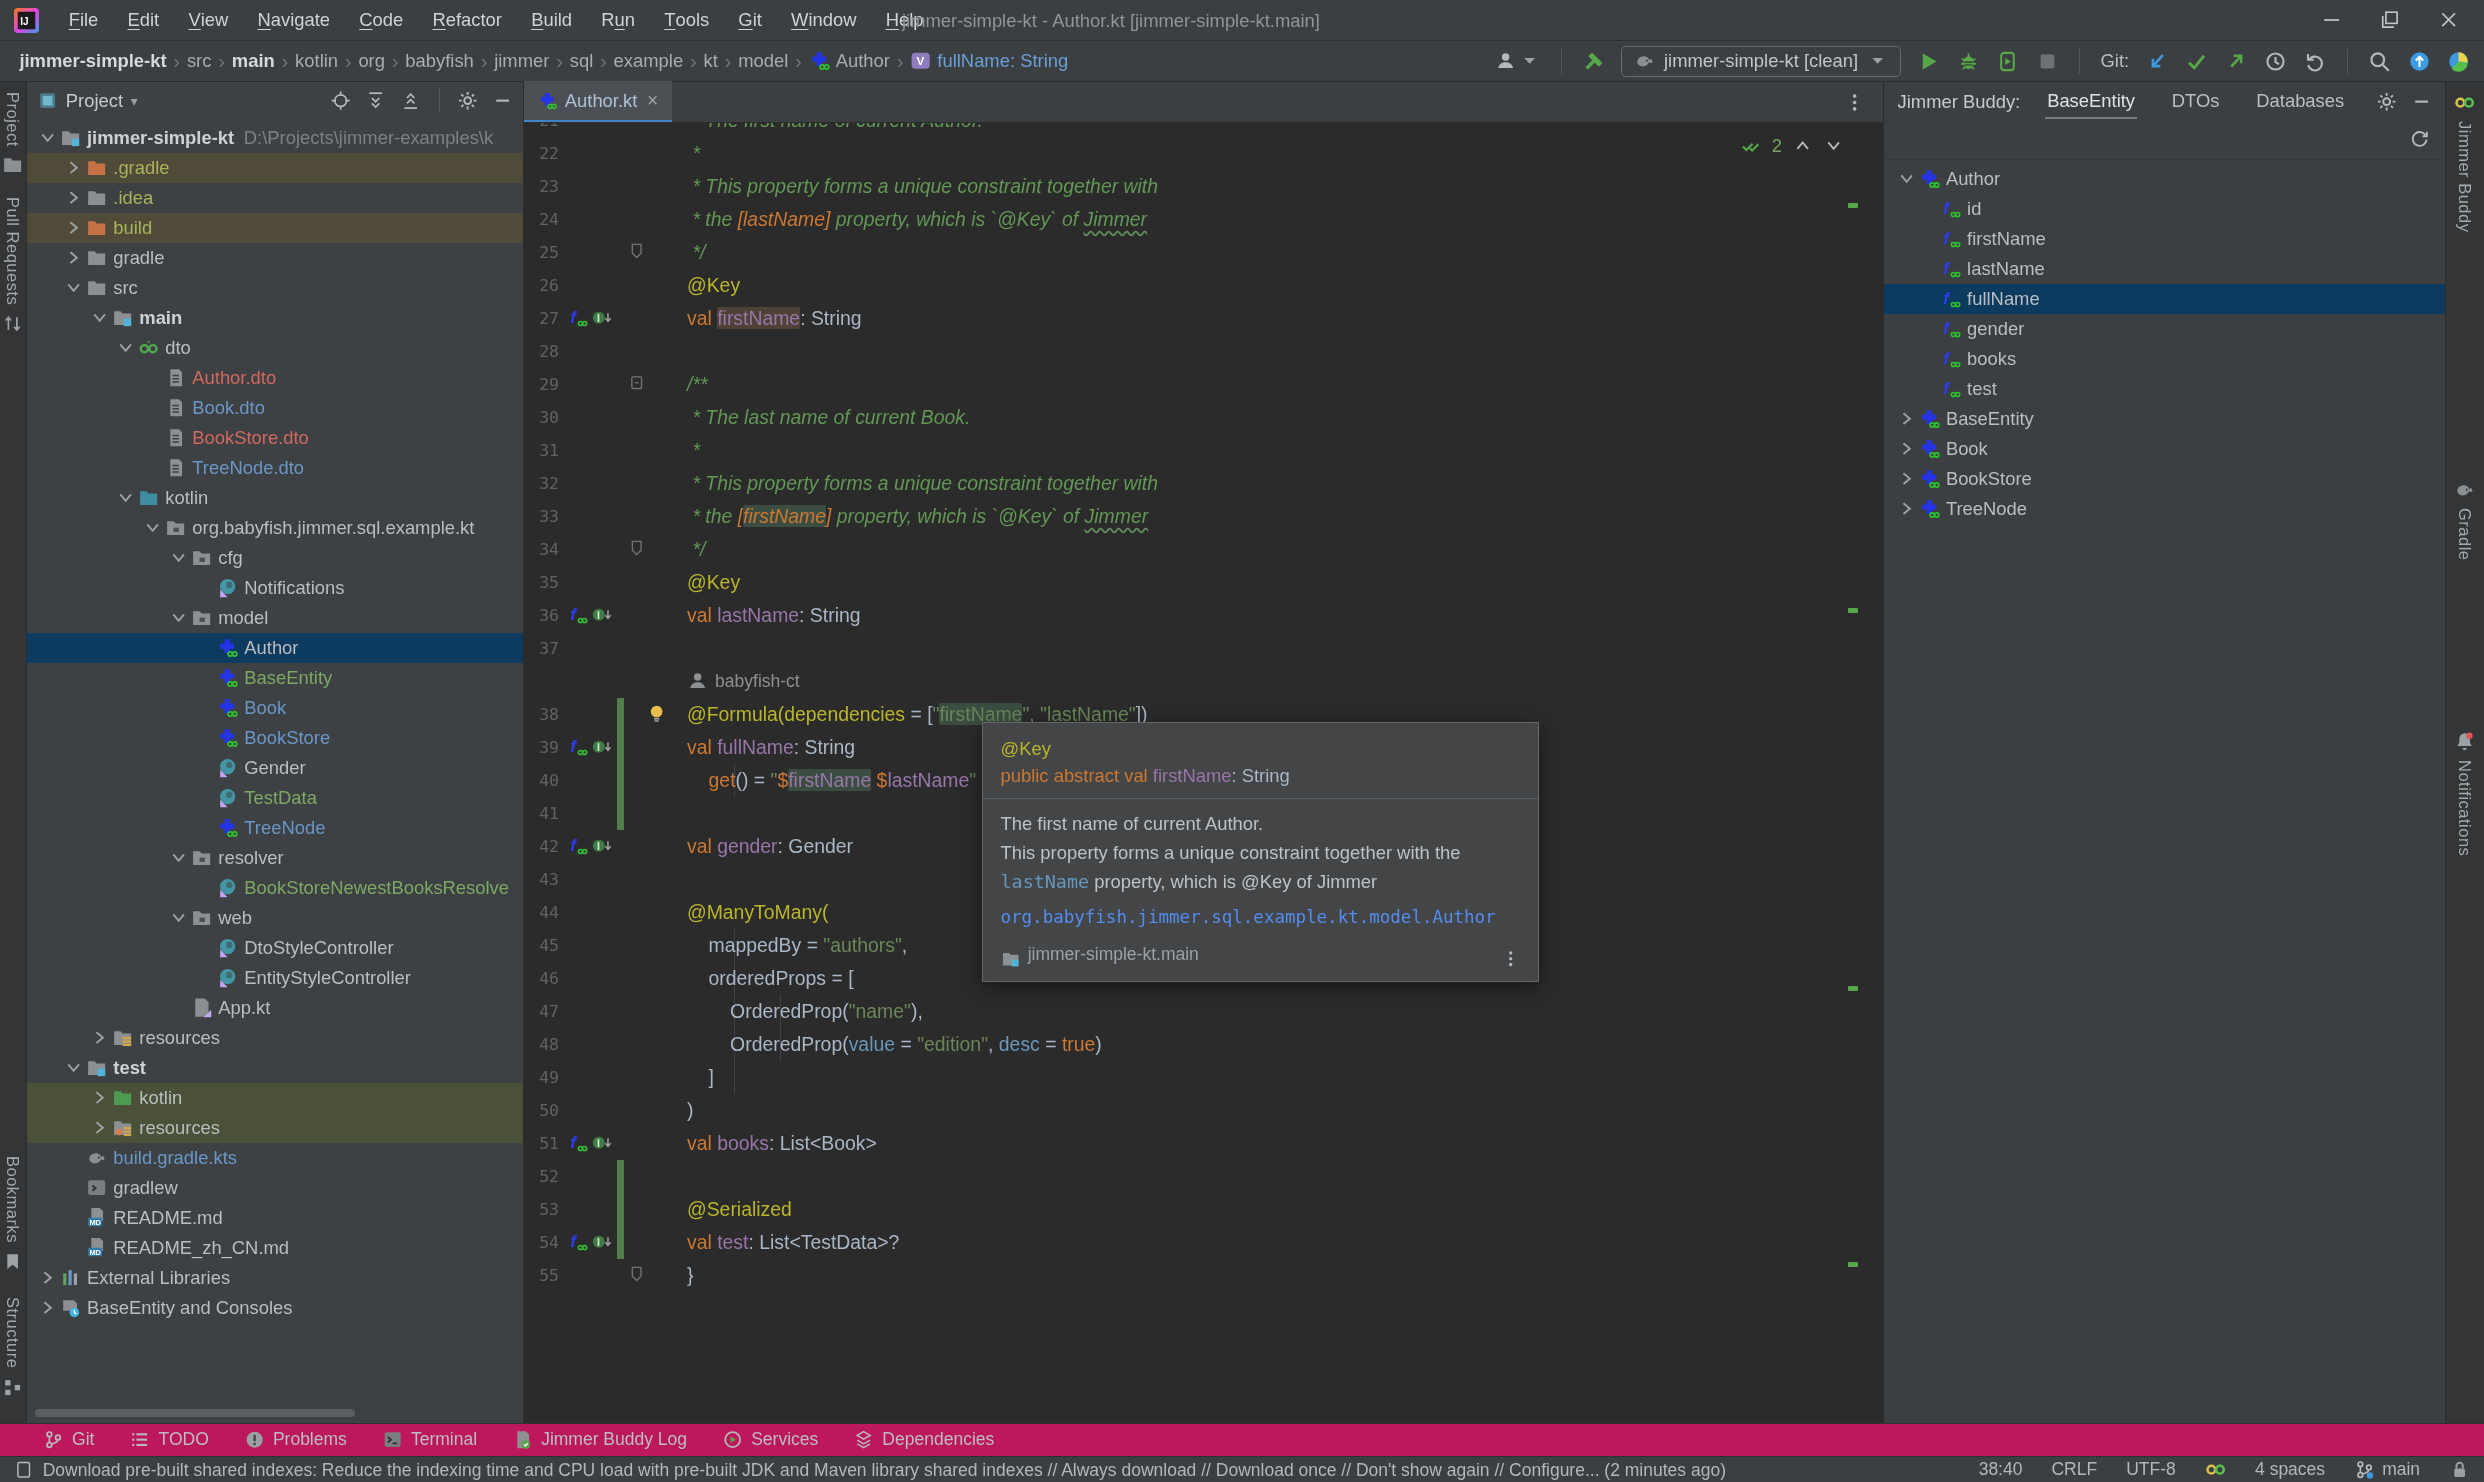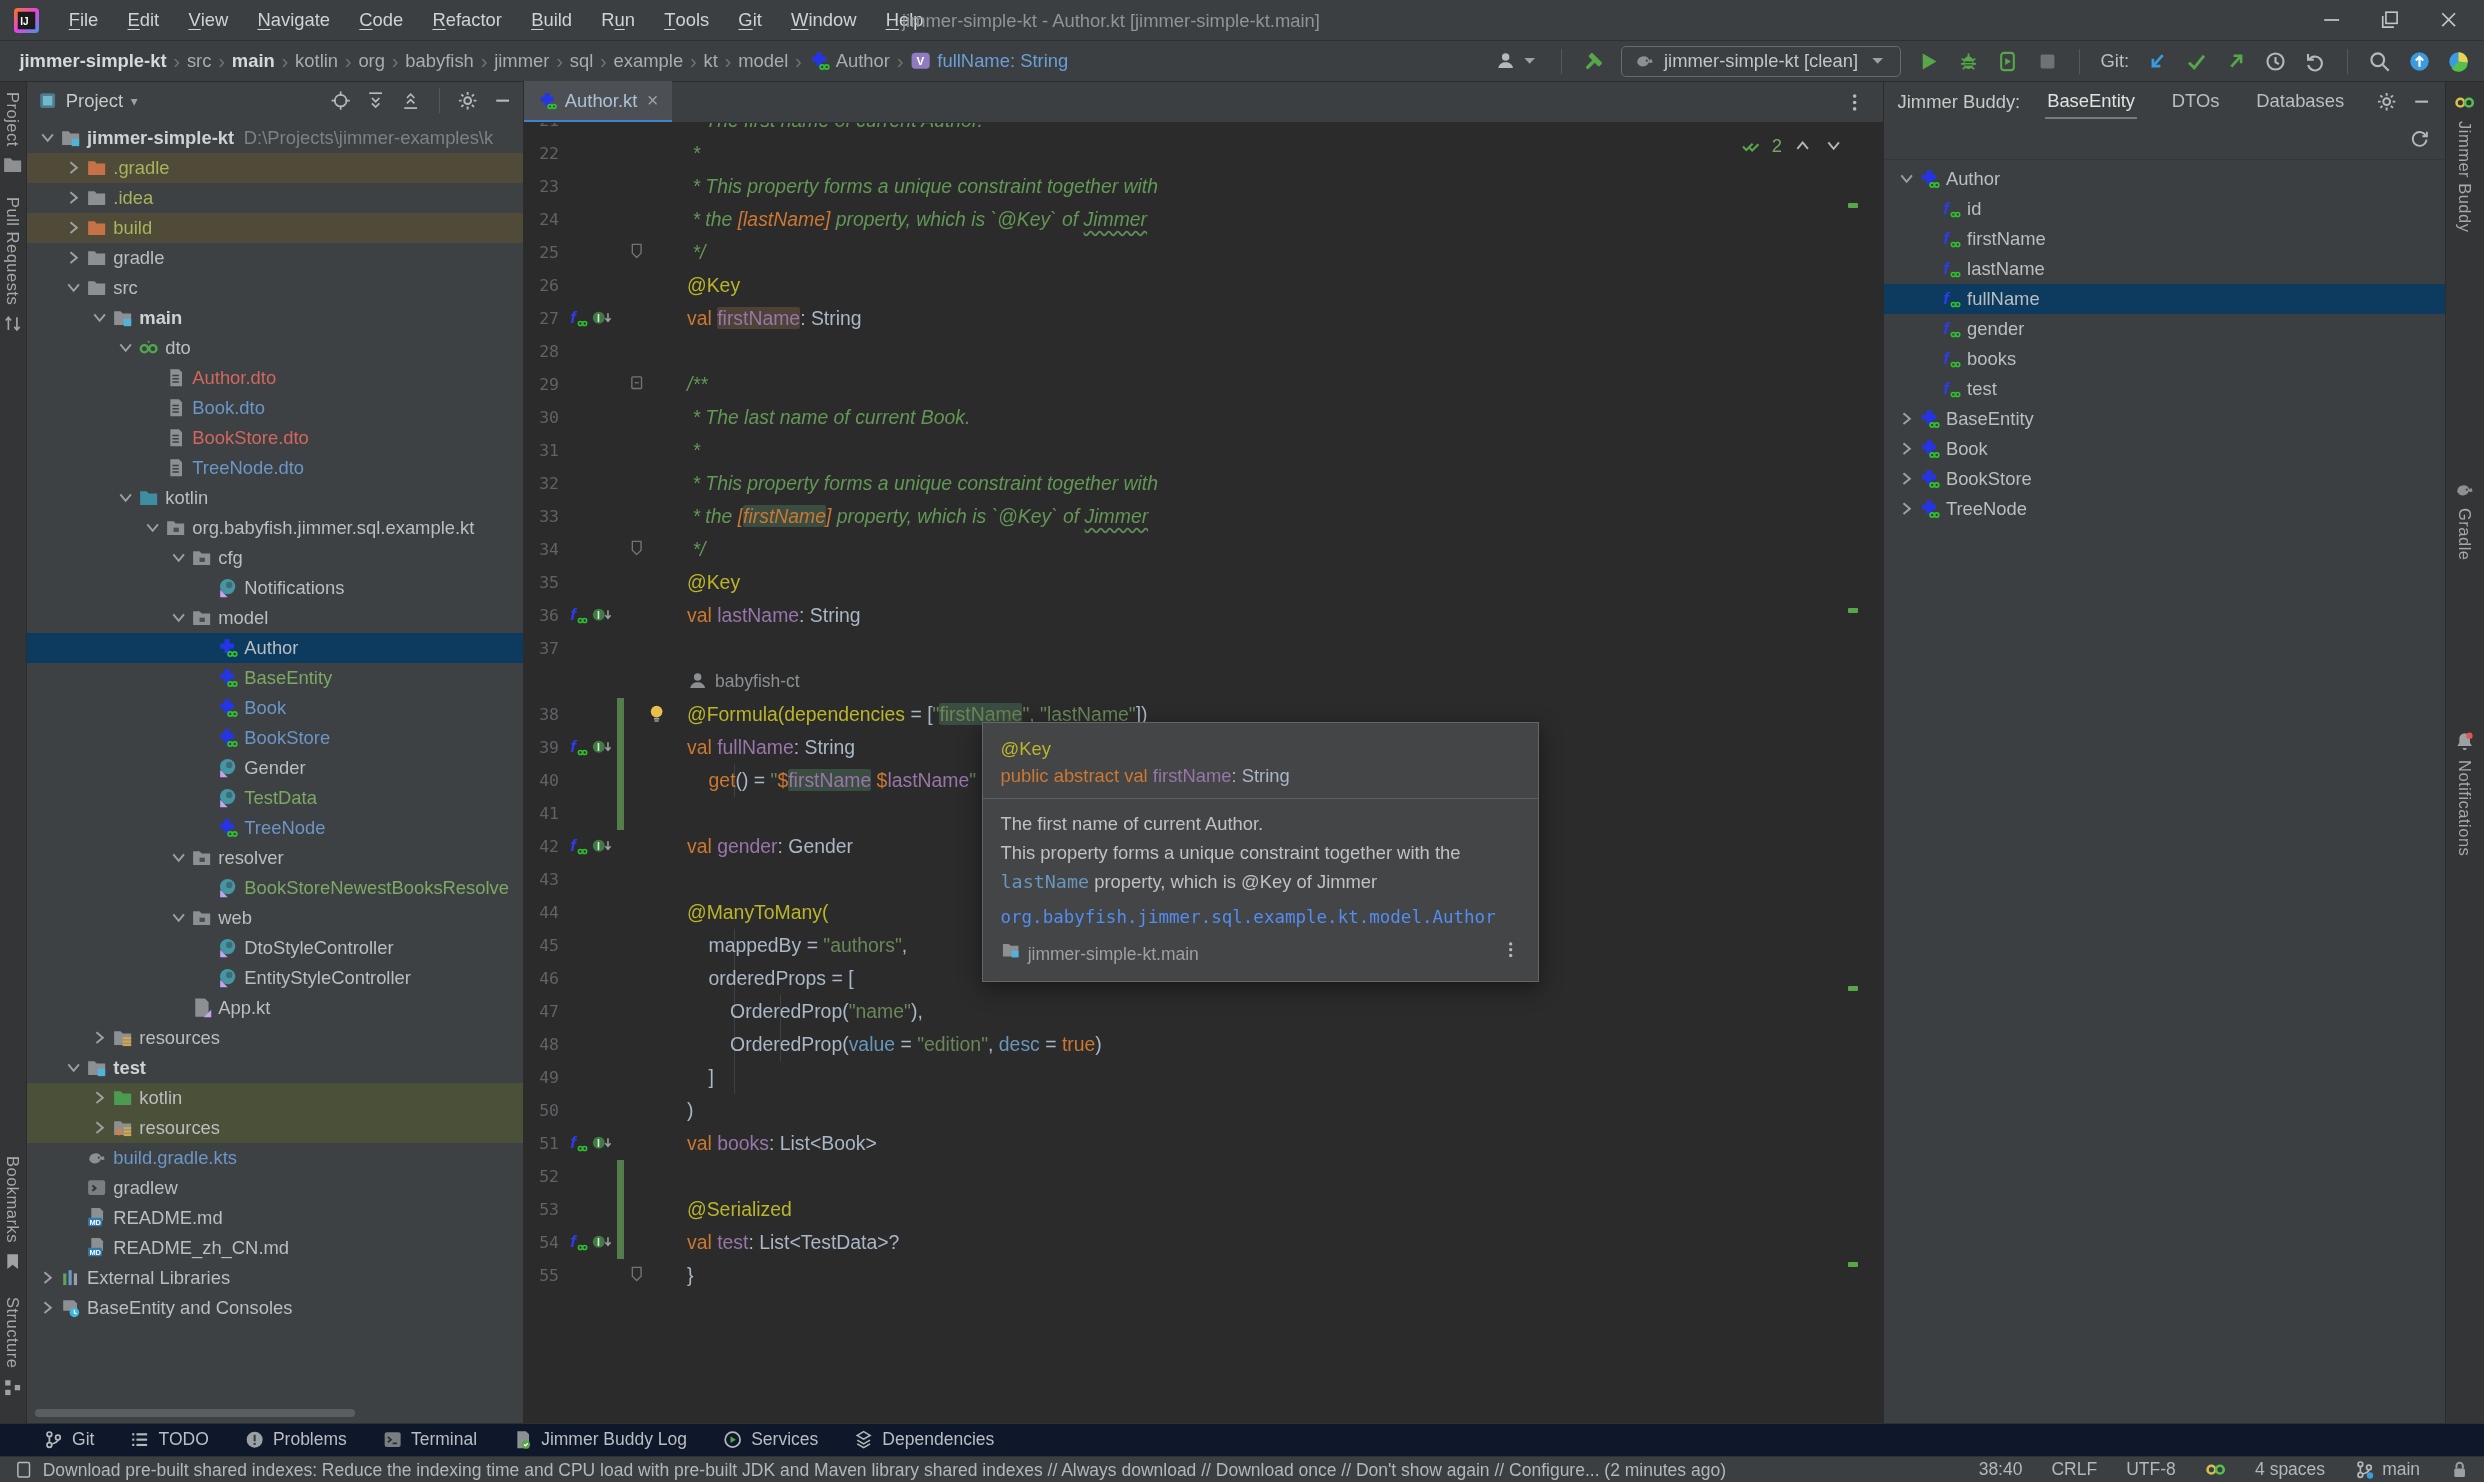--- a/index.html
+++ b/index.html
@@ -97,35 +97,35 @@
   .occ{position:absolute;top:11.6px;right:39px;display:flex;align-items:center;gap:9.7px;font-size:18.4px;color:#76a465;}
   .occ .icon{width:21.3px;height:21.3px;}
   .stripe-mark{position:absolute;right:25px;width:9.7px;height:4.9px;background:#57a64a;border-radius:1px;}
 
   
   .popup{position:absolute;left:458px;top:599px;width:557px;height:260px;background:#434547;border:1px solid #646668;box-shadow:0 5.8px 21.3px rgba(0,0,0,.45);}
   .pop-head{padding:11.6px 17.5px 9.7px;border-bottom:1px solid #5b5f61;font-family:"DejaVu Sans Mono",monospace;font-size:18.4px;line-height:27px;}
   .pop-body{padding:9.7px 17.5px 7.8px;font-size:18.4px;line-height:29px;color:#bec2c4;}
   .pop-body .code-ref{font-family:"DejaVu Sans Mono",monospace;color:#6897bb;}
   .pop-link{font-family:"DejaVu Sans Mono",monospace;font-size:17.5px;color:#548cf0;margin-top:6.8px;white-space:nowrap;}
-  .pop-foot{display:flex;align-items:flex-start;gap:7.8px;margin-top:7.8px;color:#9da1a4;font-size:17.5px;}
+  .pop-foot{display:flex;align-items:flex-end;gap:7.8px;margin-top:7.8px;color:#9da1a4;font-size:17.5px;}
   .pop-foot .icon{width:19.4px;height:19.4px;}
   .pop-dots{margin-left:auto;width:19.4px;height:19.4px;}
 
   
   .rp-head{height:39px;display:flex;align-items:center;padding:0 13.6px;font-size:18.4px;color:#c7cacb;gap:25px;}
   .rp-tab{color:#bbbec0;padding:5.8px 1.9px;cursor:default;}
   .rp-tab.sel{color:#dfe1e2;border-bottom:2.9px solid #787b7d;}
   .rp-icons{margin-left:auto;display:flex;gap:13.6px;align-items:center;}
   .rp-icons .icon,.rp-row2 .icon{width:21.3px;height:21.3px;}
   .rp-row2{height:39px;display:flex;align-items:center;justify-content:flex-end;padding:0 15.5px;border-bottom:1px solid #35383a;}
   .rtree{padding-top:3.9px;font-size:18.4px;}
 
   
-  .bottombar{position:absolute;left:0;right:0;bottom:27px;height:33px;background:#0f172a;border-top:1px solid #2e3032;display:flex;align-items:center;gap:35px;padding-left:43px;font-size:17.5px;color:#bbbec0;}
+  .bottombar{position:absolute;left:0;right:0;bottom:27px;height:33px;background:#be185d;border-top:1px solid #2e3032;display:flex;align-items:center;gap:35px;padding-left:43px;font-size:17.5px;color:#bbbec0;}
   .bbar-item{display:flex;align-items:center;gap:7.8px;cursor:default;}
   .bbar-item .icon{width:19.4px;height:19.4px;}
   .statusbar{position:absolute;left:0;right:0;bottom:0;height:27px;background:#3c3f41;border-top:1px solid #2e3032;display:flex;align-items:center;font-size:17.5px;color:#b3b7b9;padding:0 13.6px;}
   .sb-msg{margin-left:9.7px;white-space:nowrap;}
   .sb-right{margin-left:auto;display:flex;align-items:center;gap:29px;}
   .sb-item{display:flex;align-items:center;gap:6.8px;}
   .sb-item .icon{width:19.4px;height:19.4px;}
   .icon{display:inline-block;line-height:0;}
   .icon svg{width:100%;height:100%;}
 </style>

